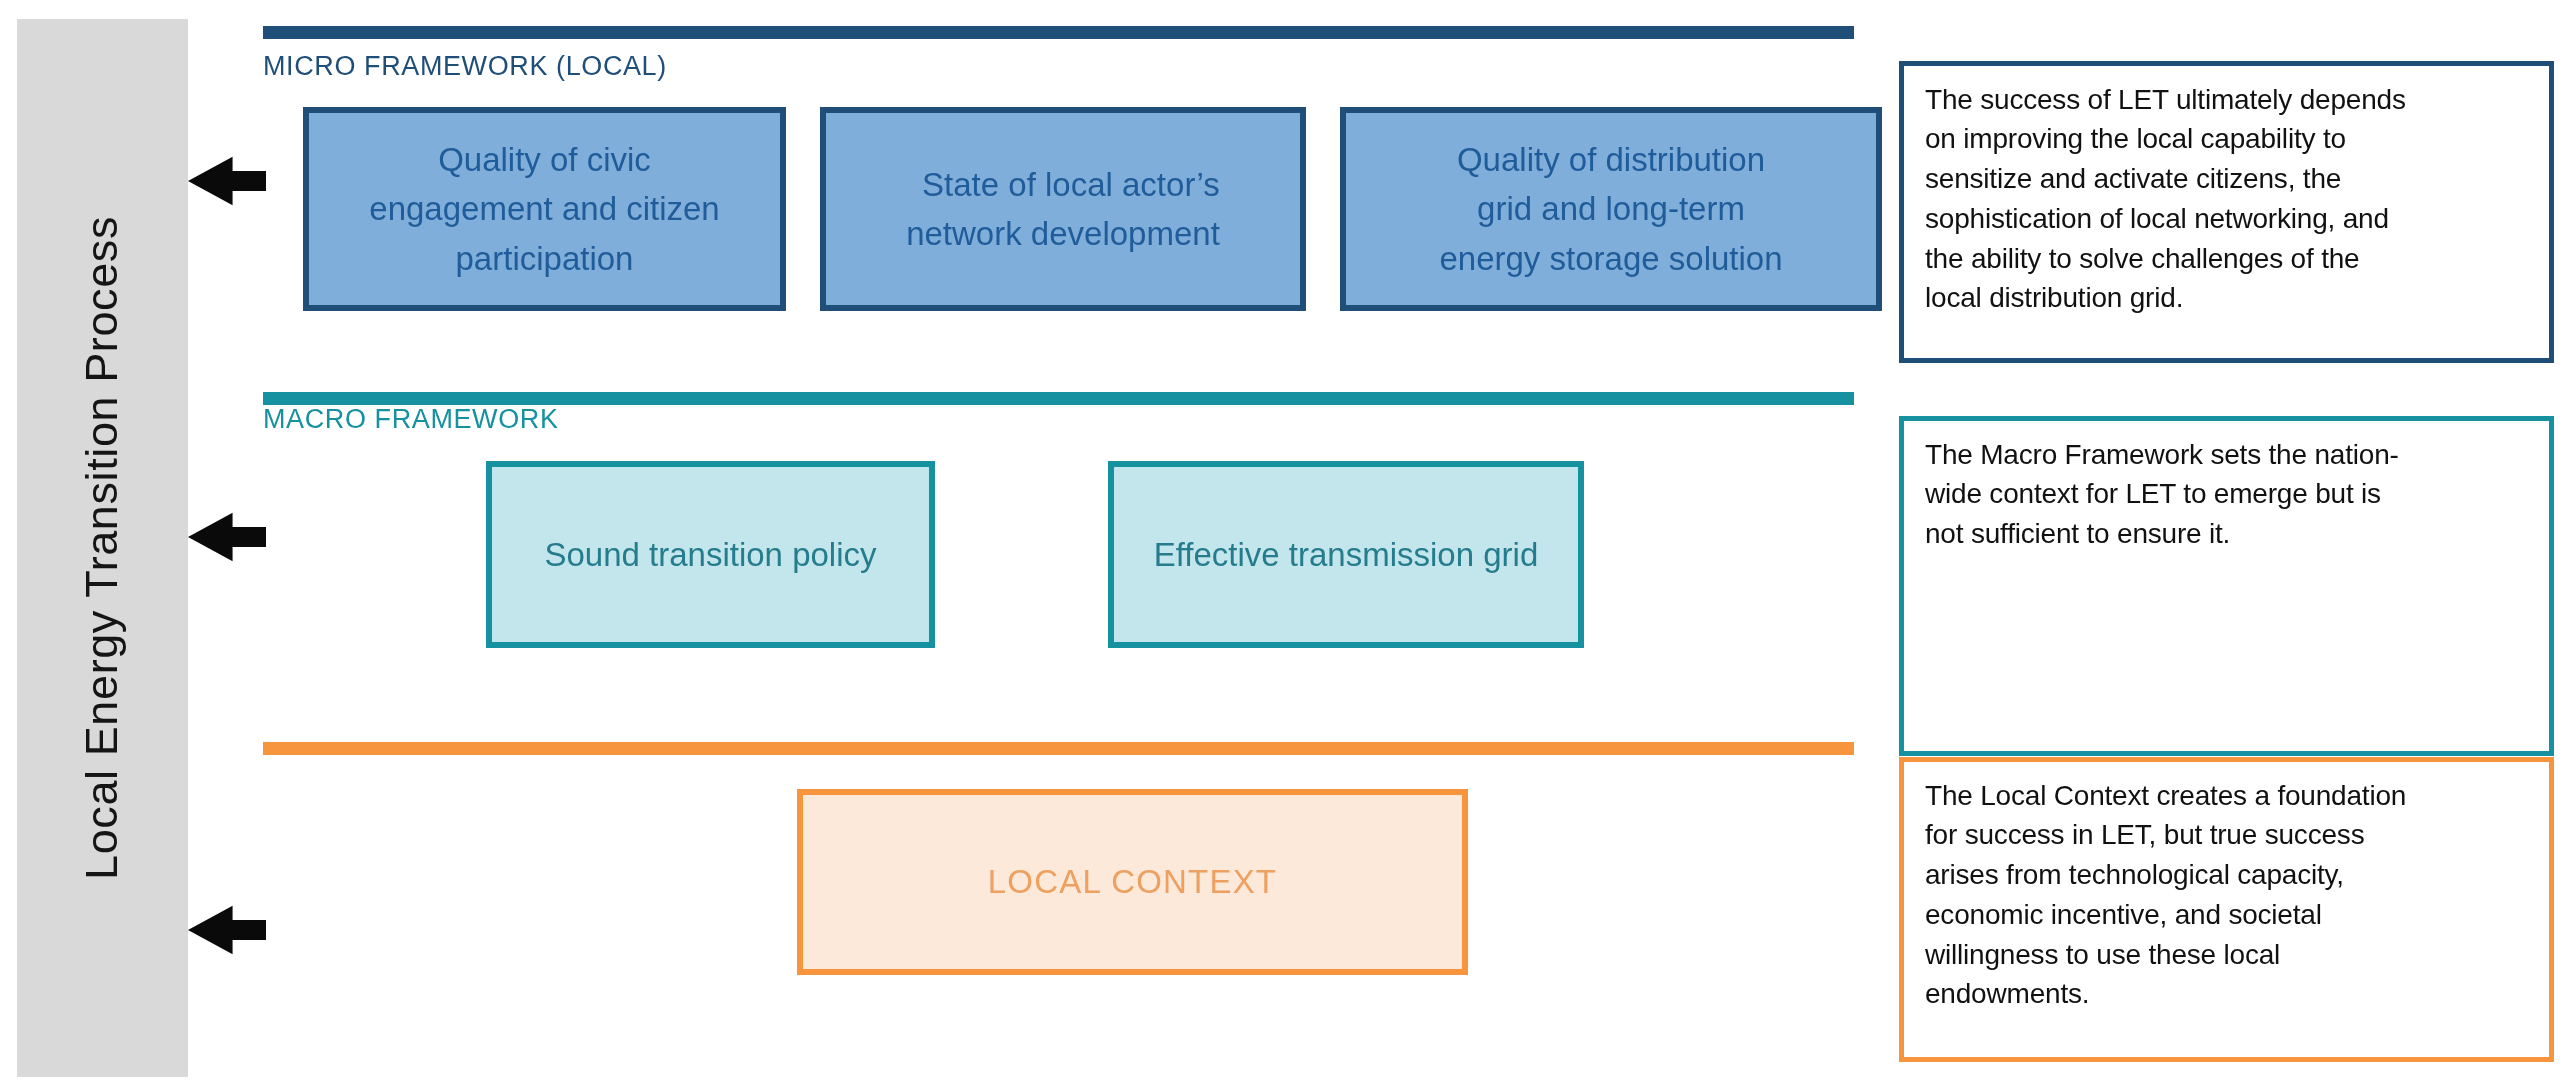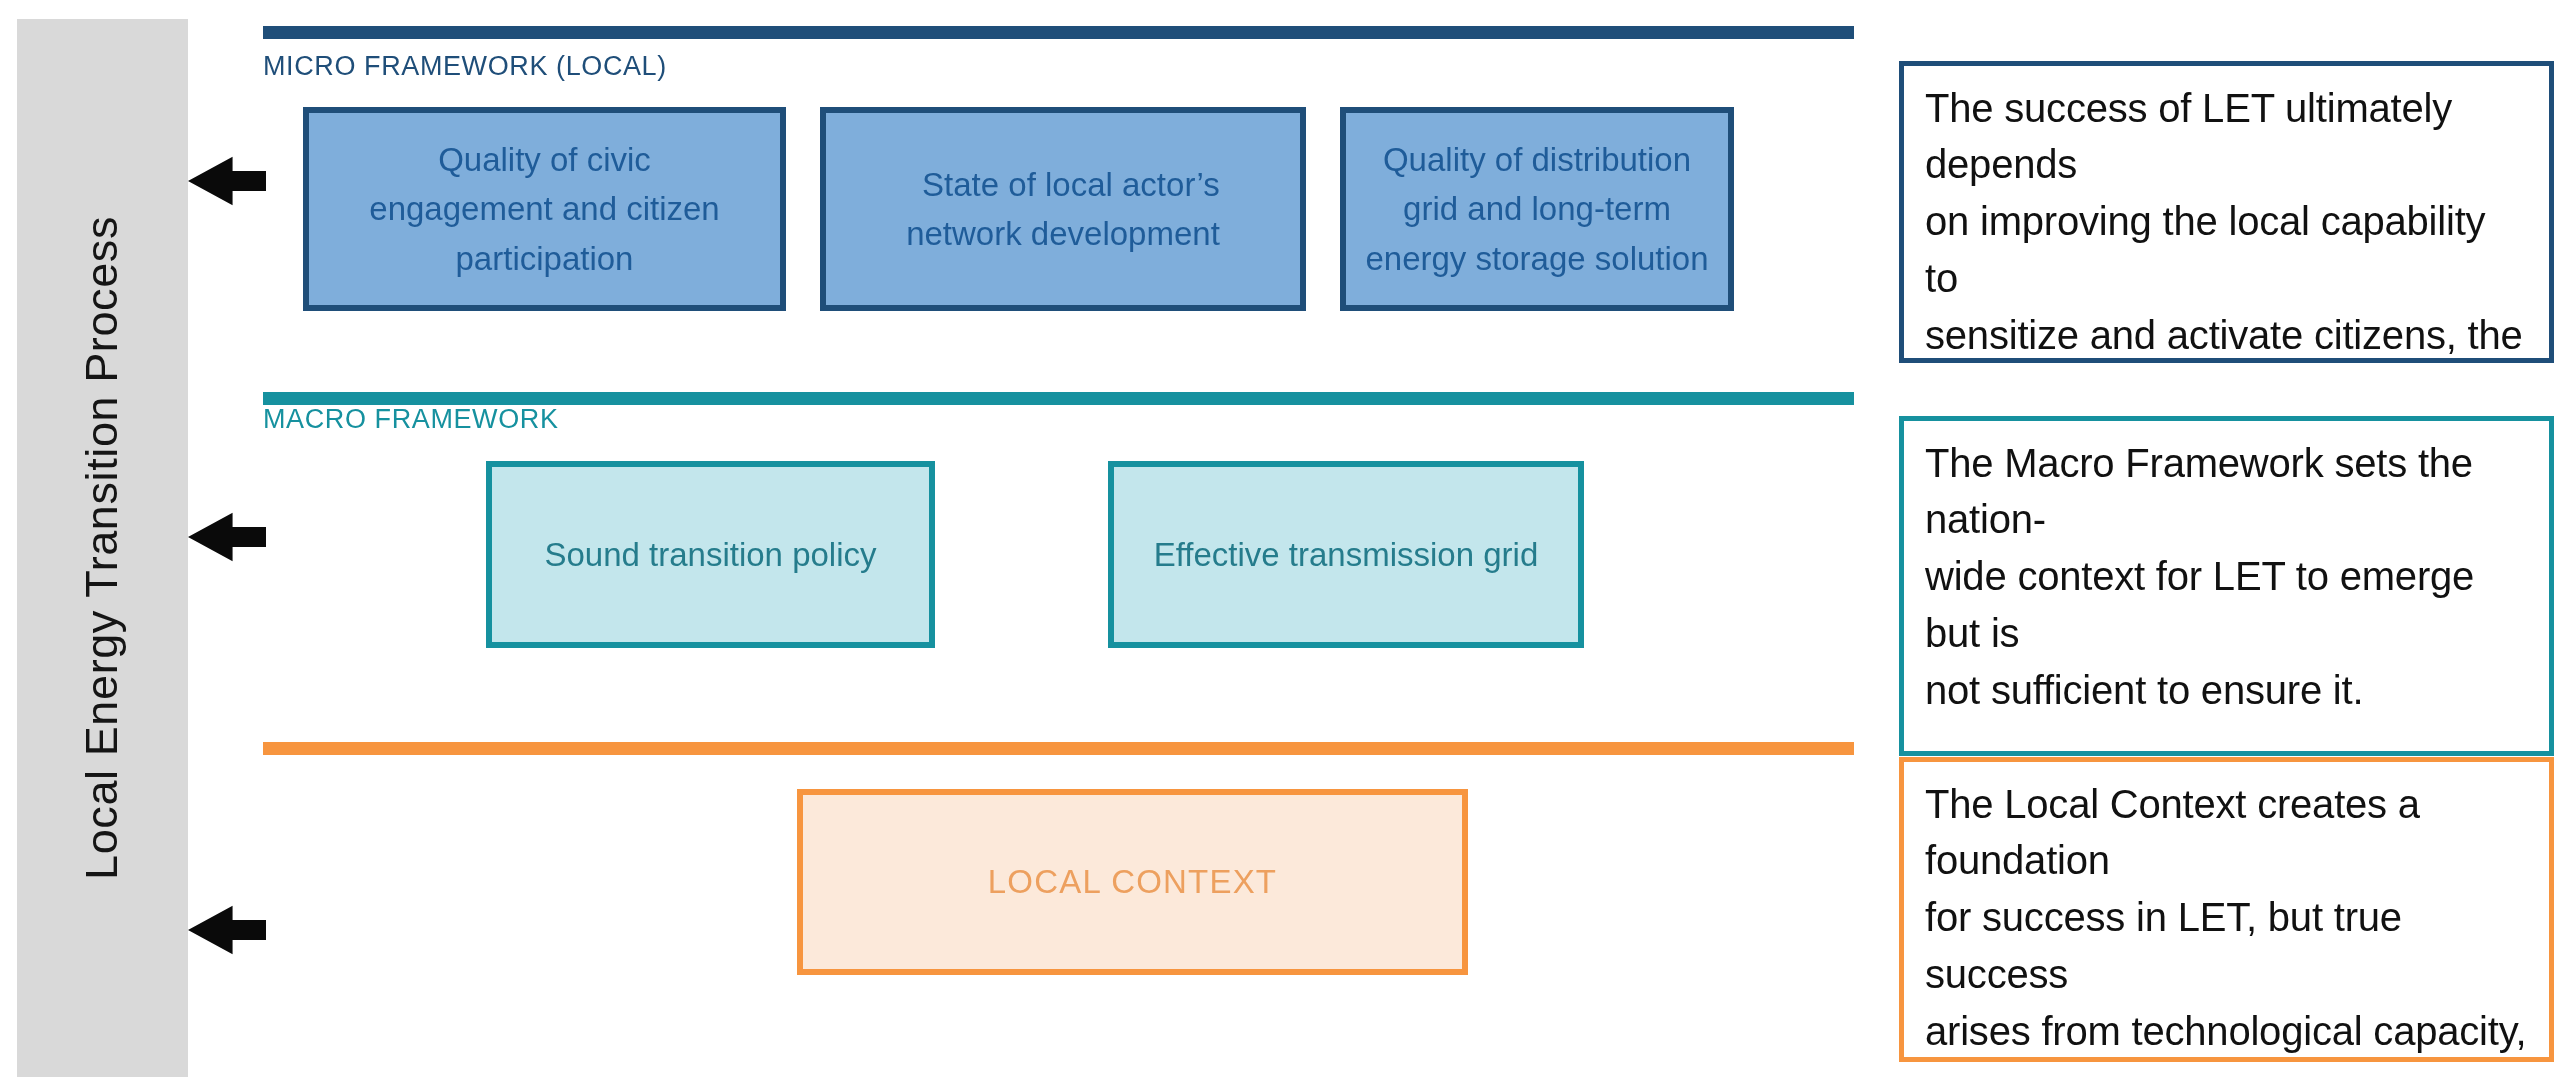--- a/index.html
+++ b/index.html
@@ -67,21 +67,21 @@
     line-height: 1.5;
   }
   .box-blue {
     top: 107px; height: 204px;
     background: var(--c-blue_fill, #7FAEDB);
     border: 6.2px solid var(--c-navy, #1F4E79);
     color: var(--c-blue_text, #1F5C99);
   }
   .box-blue.b1 { left: 303px;  width: 483px; }
   .box-blue.b2 { left: 820px; width: 486px; text-align: right; }
-  .box-blue.b3 { left: 1340px; width: 394px; }
+  .box-blue.b3 { left: 1340px; width: 542px; }
 
   .box-teal {
     top: 461px; height: 187px;
     background: var(--c-teal_fill, #C3E6EC);
     border: 6.2px solid var(--c-teal, #16919F);
     color: var(--c-teal_text, #257C8C);
   }
   .box-teal.m1 { left: 486px;  width: 449px; }
   .box-teal.m2 { left: 1108px; width: 476px; }
 
@@ -94,21 +94,21 @@
     letter-spacing: 1.2px;
   }
 
   
   .note {
     position: absolute;
     left: 1899px; width: 655px;
     box-sizing: border-box;
     background: #ffffff;
     padding: 13.6px 21px;
-    font-size: 40px;
+    font-size: 28px;
     line-height: 1.42;
     letter-spacing: -0.2px;
     color: var(--c-note_text, #111111);
     white-space: pre-line;
     overflow: hidden;
   }
   .note b { font-weight: normal; }
   .note-navy   { top: 61px;   height: 302px; border: 5px solid var(--c-navy, #1F4E79); }
   .note-teal   { top: 416px;  height: 340px; border: 5px solid var(--c-teal, #16919F); }
   .note-orange { top: 757px; height: 305px; border: 5px solid var(--c-orange, #F7953F); }

